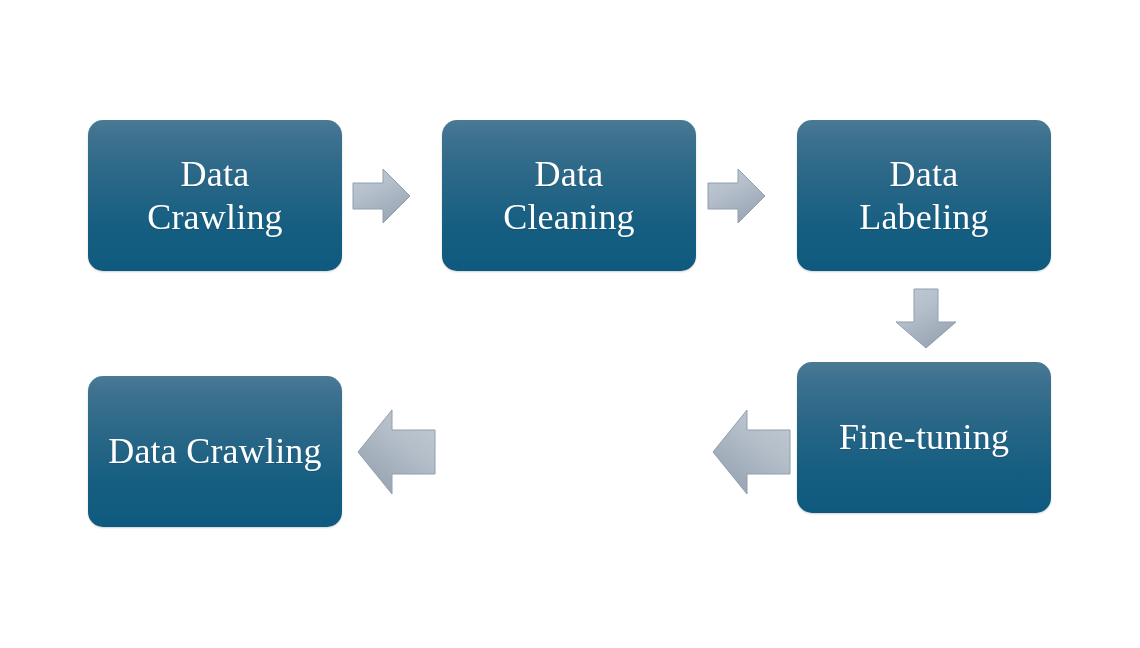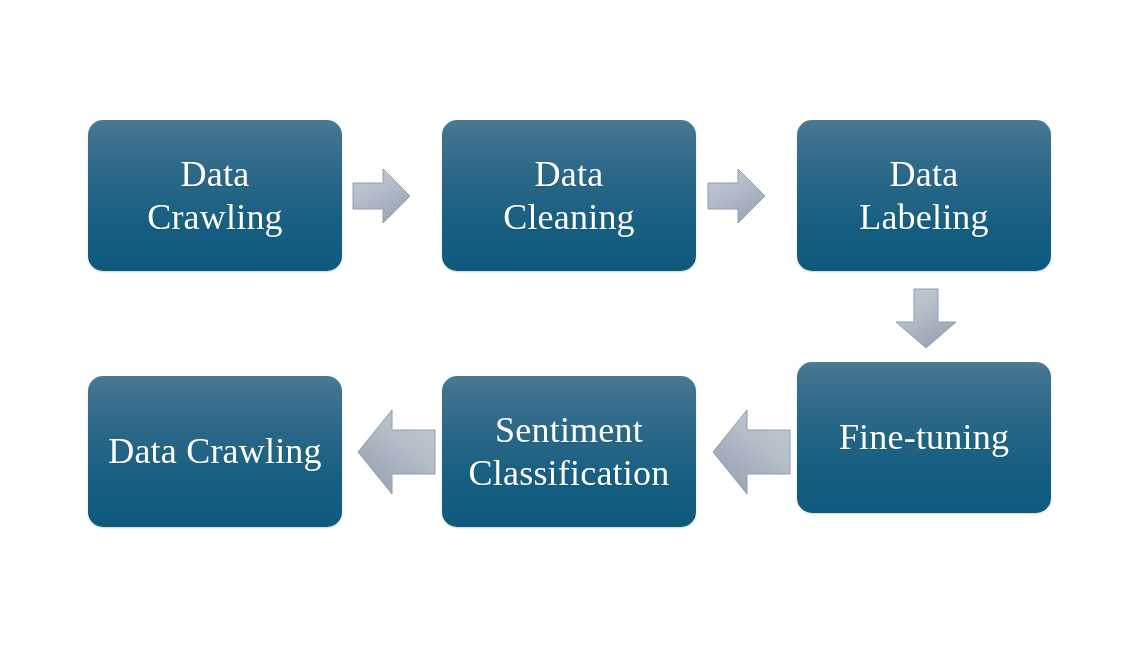--- a/index.html
+++ b/index.html
@@ -88,24 +88,20 @@
 
   <div class="node" id="node-data-labeling">
     <span class="node-label">Data
 Labeling</span>
   </div>
 
   <div class="node" id="node-fine-tuning">
     <span class="node-label">Fine-tuning</span>
   </div>
 
-  <div class="node" id="node-sentiment-classification">
-    <span class="node-label">Sentiment
-Classification</span>
-  </div>
 
   <div class="node" id="node-data-analysis">
     <span class="node-label">Data Crawling</span>
   </div>
 
   <div class="arrow" id="arrow-crawling-to-cleaning">
     <svg width="60" height="56" viewBox="0 0 60 56">
       <defs>
         <linearGradient id="gradRight1" x1="0" y1="0" x2="0.55" y2="1">
           <stop offset="0%" stop-color="#c2cbd6"></stop>

